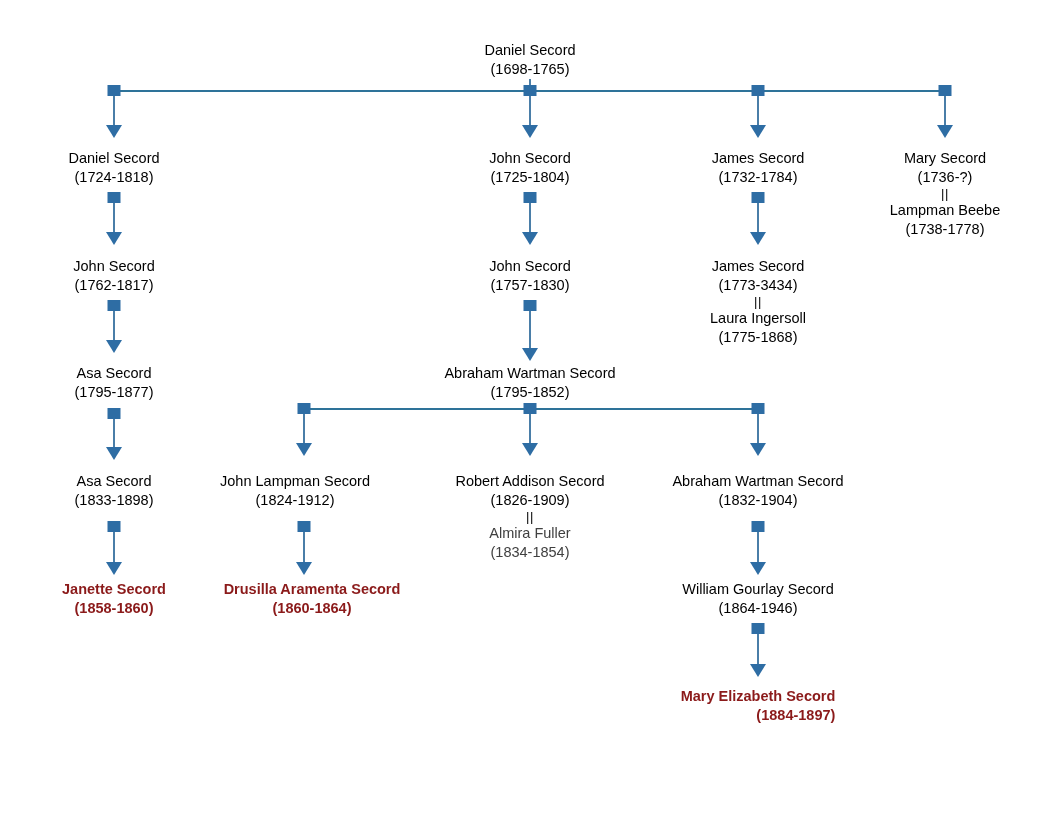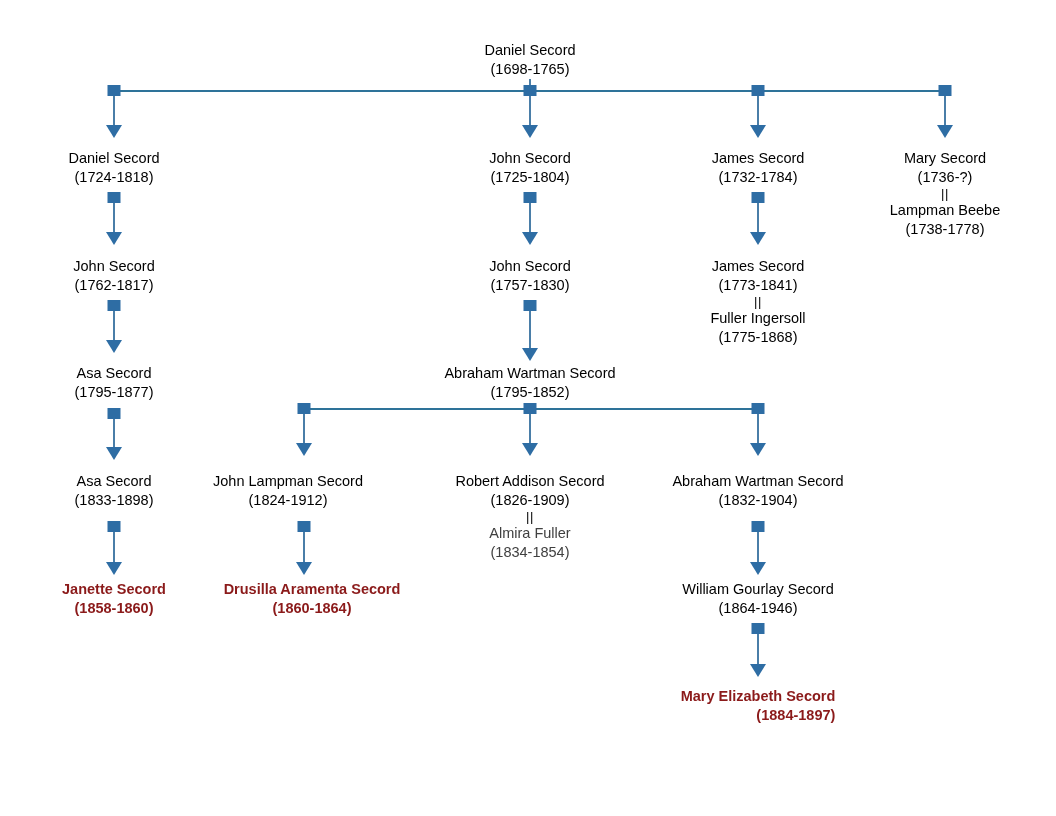--- a/index.html
+++ b/index.html
@@ -151,23 +151,23 @@
     <span class="dt">(1762-1817)</span>
   </div>
 
   <div class="node" style="left:530px; top:257px;">
     <span class="nm">John Secord</span>
     <span class="dt">(1757-1830)</span>
   </div>
 
   <div class="node" style="left:758px; top:257px;">
     <span class="nm">James Secord</span>
-    <span class="dt">(1773-1841)</span>
+    <span class="dt">(1773-3434)</span>
     <span class="spouse-sep">||</span>
-    <span class="spouse">Fuller Ingersoll</span>
+    <span class="spouse">Laura Ingersoll</span>
     <span class="spouse">(1775-1868)</span>
   </div>
 
   <div class="sq" style="left:114px; top:300px;"></div>
   <div class="vline" style="left:114px; top:311px; height:31px;"></div>
   <div class="arrow" style="left:114px; top:340px;"></div>
 
   <div class="sq" style="left:530px; top:300px;"></div>
   <div class="vline" style="left:530px; top:311px; height:39px;"></div>
   <div class="arrow" style="left:530px; top:348px;"></div>
@@ -199,21 +199,21 @@
 
   <div class="sq" style="left:114px; top:408px;"></div>
   <div class="vline" style="left:114px; top:419px; height:31px;"></div>
   <div class="arrow" style="left:114px; top:447px;"></div>
 
   <div class="node" style="left:114px; top:472px;">
     <span class="nm">Asa Secord</span>
     <span class="dt">(1833-1898)</span>
   </div>
 
-  <div class="node" style="left:288px; top:472px;">
+  <div class="node" style="left:295px; top:472px;">
     <span class="nm">John Lampman Secord</span>
     <span class="dt">(1824-1912)</span>
   </div>
 
   <div class="node" style="left:530px; top:472px;">
     <span class="nm">Robert Addison Secord</span>
     <span class="dt">(1826-1909)</span>
     <span class="spouse-sep">||</span>
     <span class="spouse hl">Almira Fuller</span>
     <span class="spouse hl">(1834-1854)</span>

